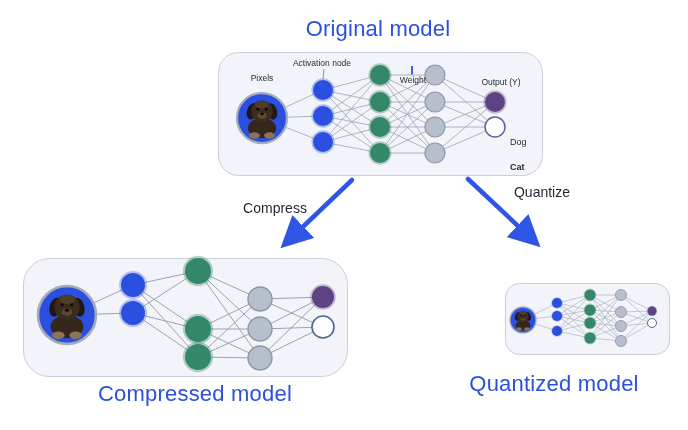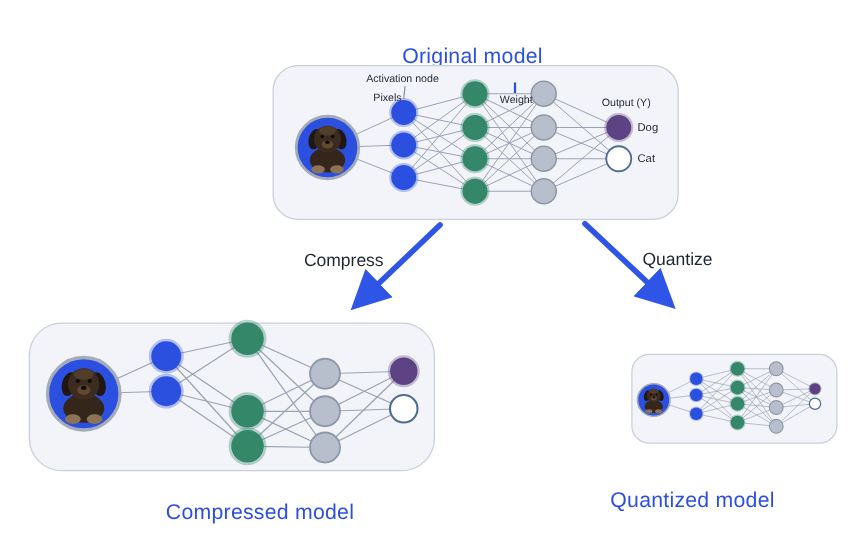--- a/index.html
+++ b/index.html
@@ -6,23 +6,23 @@
   body{
     width:688px;height:430px;position:relative;overflow:hidden;
     background:#ffffff;
     font-family:"Liberation Sans", sans-serif;
   }
   .panel{position:absolute;overflow:visible;}
   rect.container{fill:var(--panel-fill);stroke:var(--panel-stroke);stroke-width:1;}
   .lbl{position:absolute;transform:translate(-50%,-50%);color:var(--label-dark);
        white-space:nowrap;line-height:1;}
   .lbl.left-anchor{transform:translate(0,-50%);}
-  .title{color:var(--accent-blue);font-size:17px;letter-spacing:.2px;margin-top:16px;}
+  .title{color:var(--accent-blue);font-size:22px;letter-spacing:.2px;}
   .small{font-size:8.5px;}
-  .tiny{font-size:9px;}
+  .tiny{font-size:9px;margin-top:40px;}
   .mid{font-size:14px;text-align:center;}
   .pointer{stroke:#8a93a3;stroke-width:1;}
   .weight-tick{stroke:var(--accent-blue);stroke-width:1.8;}
   .n-blue{fill:var(--node-blue);stroke:rgba(43,80,224,.32);}
   .n-green{fill:var(--node-green);stroke:rgba(53,135,106,.35);}
   .n-gray{fill:var(--node-gray-fill);stroke:var(--node-gray-stroke);}
   .n-purple{fill:var(--node-purple);stroke:rgba(94,67,132,.33);}
   .n-white{fill:#ffffff;stroke:var(--cat-node-stroke);}
   .n-input{fill:var(--node-blue);stroke:var(--input-ring);}
   #arrow-overlay{position:absolute;left:0;top:0;pointer-events:none;}
@@ -107,39 +107,39 @@
       <circle cx="162" cy="101" r="10" stroke-width="3.3000000000000003" class="n-green"></circle>
       <circle cx="217" cy="23" r="10" stroke-width="1.2" class="n-gray"></circle>
       <circle cx="217" cy="50" r="10" stroke-width="1.2" class="n-gray"></circle>
       <circle cx="217" cy="75" r="10" stroke-width="1.2" class="n-gray"></circle>
       <circle cx="217" cy="101" r="10" stroke-width="1.2" class="n-gray"></circle>
       <circle cx="277" cy="50" r="10" stroke-width="3.3000000000000003" class="n-purple"></circle>
       <circle cx="277" cy="75" r="10" stroke-width="1.5" class="n-white"></circle>
     </g>
   </svg>
 
-<div class="lbl small" style="left:262px;top:78px;margin-left:48px;">Pixels</div>
+<div class="lbl small" style="left:262px;top:78px;">Pixels</div>
 <div class="lbl small" style="left:322px;top:63px;text-align:right;">Activation node</div>
 <div class="lbl small" style="left:413px;top:60px;margin-top:20px;">Weight</div>
 <div class="lbl small" style="left:501px;top:82px;text-align:right;">Output (Y)</div>
 <div class="lbl tiny left-anchor" style="left:510px;top:102px;">Dog</div>
-<div class="lbl tiny left-anchor" style="left:510px;top:127px;">Cat</div>
+<div class="lbl tiny left-anchor" style="left:510px;top:127px;font-weight:bold;">Cat</div>
 
 <svg id="arrow-overlay" width="688" height="430">
   <defs>
     <marker id="arrowhead" markerWidth="7" markerHeight="7" refX="5" refY="3.5" orient="auto">
       <path d="M0,0 L7,3.5 L0,7 z" fill="var(--arrow-blue)"></path>
     </marker>
   </defs>
   <line x1="352" y1="180" x2="287" y2="242" stroke="var(--arrow-blue)" stroke-width="4.5" stroke-linecap="round" marker-end="url(#arrowhead)"></line>
   <line x1="468" y1="179" x2="534" y2="241" stroke="var(--arrow-blue)" stroke-width="4.5" stroke-linecap="round" marker-end="url(#arrowhead)"></line>
 </svg>
 
 <div class="lbl mid" style="left:275px;top:208px;">Compress</div>
-<div class="lbl mid" style="left:542px;top:207px;">Quantize</div>
+<div class="lbl mid" style="left:542px;top:192px;">Quantize</div>
 
 <svg id="svg-compressed" class="panel" style="left:23px;top:258px;" width="325" height="119">
   <rect class="container" x="0.5" y="0.5" width="324" height="118" rx="26"></rect>
 <g stroke="var(--edge-gray)" stroke-width="1">
       <line x1="44" y1="57" x2="110" y2="27"></line>
       <line x1="44" y1="57" x2="110" y2="55"></line>
       <line x1="110" y1="27" x2="175" y2="13"></line>
       <line x1="110" y1="27" x2="175" y2="71"></line>
       <line x1="110" y1="27" x2="175" y2="99"></line>
       <line x1="110" y1="55" x2="175" y2="13"></line>
@@ -169,21 +169,21 @@
       <circle cx="175" cy="13" r="13" stroke-width="4.29" class="n-green"></circle>
       <circle cx="175" cy="71" r="13" stroke-width="4.29" class="n-green"></circle>
       <circle cx="175" cy="99" r="13" stroke-width="4.29" class="n-green"></circle>
       <circle cx="237" cy="41" r="12" stroke-width="1.44" class="n-gray"></circle>
       <circle cx="237" cy="71" r="12" stroke-width="1.44" class="n-gray"></circle>
       <circle cx="237" cy="100" r="12" stroke-width="1.44" class="n-gray"></circle>
       <circle cx="300" cy="39" r="11" stroke-width="3.6300000000000003" class="n-purple"></circle>
       <circle cx="300" cy="69" r="11" stroke-width="1.65" class="n-white"></circle>
     </g>
   </svg>
-<div class="lbl title" style="left:208px;top:394px;">Compressed model</div>
+<div class="lbl title" style="left:195px;top:394px;">Compressed model</div>
 
 <svg id="svg-quantized" class="panel" style="left:505px;top:283px;" width="166" height="73">
   <rect class="container" x="0.5" y="0.5" width="164" height="71" rx="14"></rect>
 <g stroke="var(--edge-gray)" stroke-width="0.55">
       <line x1="18" y1="37" x2="52" y2="20"></line>
       <line x1="18" y1="37" x2="52" y2="33"></line>
       <line x1="18" y1="37" x2="52" y2="48"></line>
       <line x1="52" y1="20" x2="85" y2="12"></line>
       <line x1="52" y1="20" x2="85" y2="27"></line>
       <line x1="52" y1="20" x2="85" y2="40"></line>

